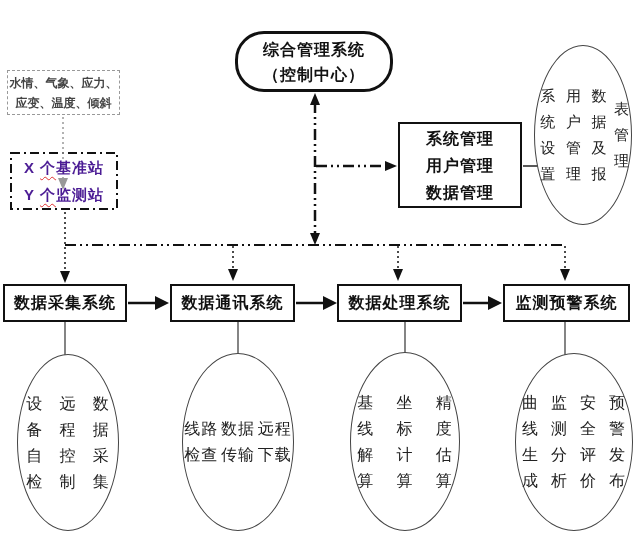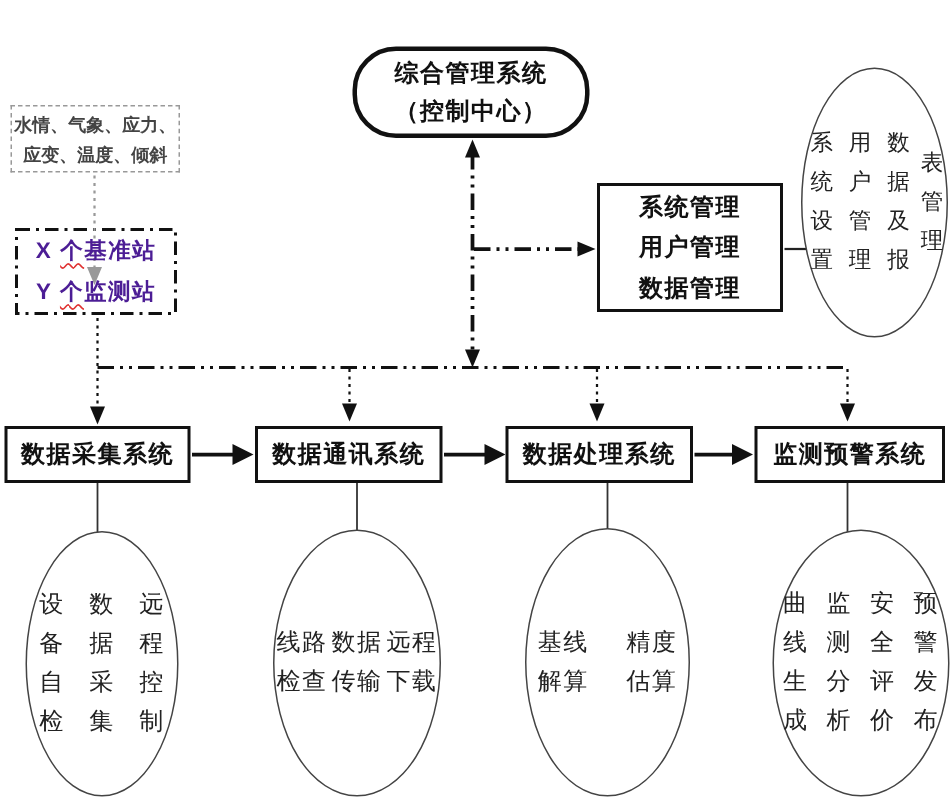--- a/index.html
+++ b/index.html
@@ -135,30 +135,31 @@
   </div>
   <div class="box sys-box sys-box-3">
     <div>数据处理系统</div>
   </div>
   <div class="box sys-box sys-box-4">
     <div>监测预警系统</div>
   </div>
 
   <div class="ellipse fn-ellipse-1">
     <div>设备自检</div>
+    <div>远程控制</div>
     <div>数据采集</div>
-    <div>远程控制</div>
   </div>
   <div class="ellipse fn-ellipse-2">
     <div>线路检查</div>
     <div>数据传输</div>
     <div>远程下载</div>
   </div>
   <div class="ellipse fn-ellipse-3">
     <div>基线解算</div>
+    <div>坐标计算</div>
     <div>精度估算</div>
   </div>
   <div class="ellipse fn-ellipse-4">
     <div>曲线生成</div>
     <div>监测分析</div>
     <div>安全评价</div>
     <div>预警发布</div>
   </div>
 
 </div>

